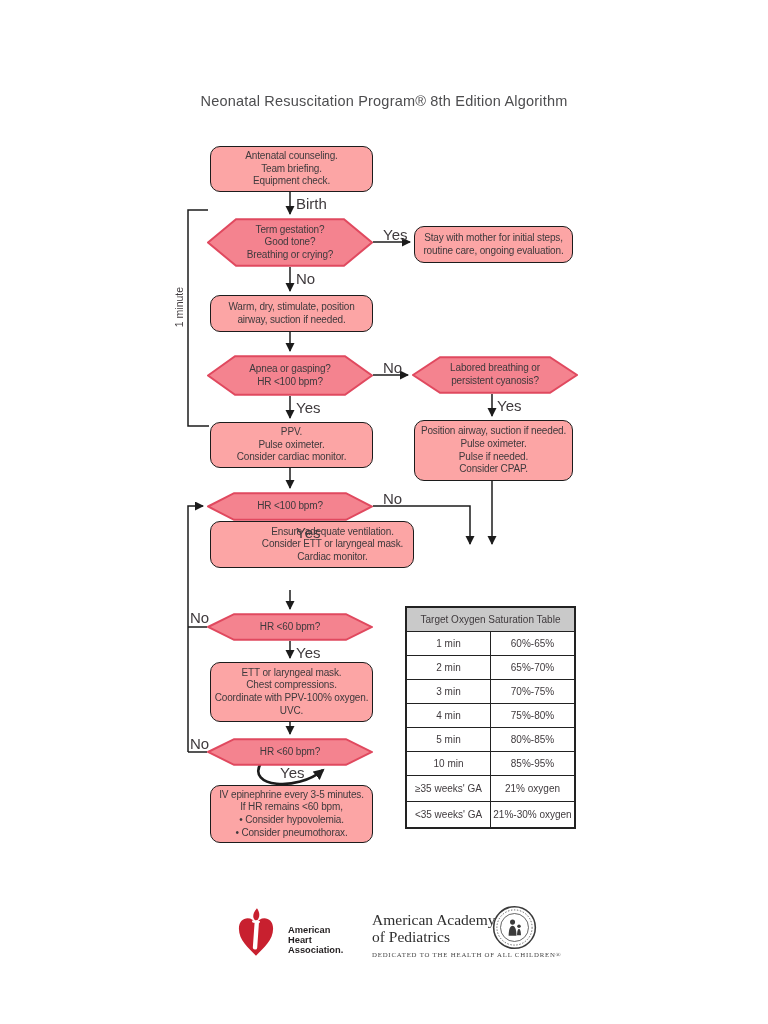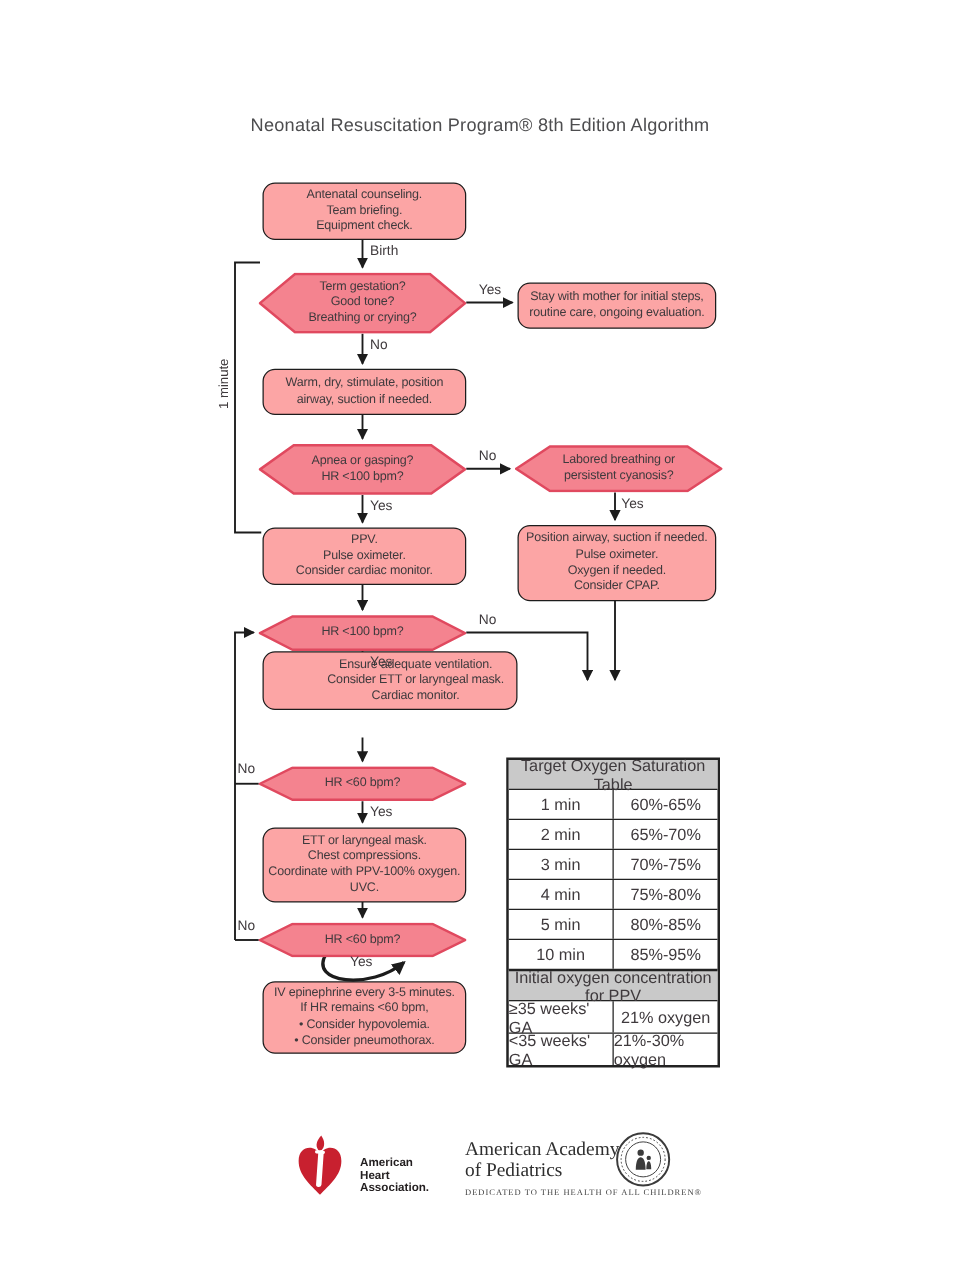--- a/index.html
+++ b/index.html
@@ -10,26 +10,26 @@
   svg.connectors{position:absolute;left:0;top:0;pointer-events:none;}
   .node{position:absolute;background:#fca5a5;border:1.5px solid #1c1c1c;border-radius:10px;
         display:flex;flex-direction:column;justify-content:center;align-items:center;
         font-size:10px;line-height:12.6px;letter-spacing:-0.15px;text-align:center;z-index:2;}
   .node div{white-space:nowrap;}
   .hex{position:absolute;z-index:2;}
   .hex svg{position:absolute;left:0;top:0;}
   .hex polygon{fill:#f4838f;stroke:#e0495f;stroke-width:2;}
   .hex .hex-text{position:absolute;inset:0;display:flex;flex-direction:column;justify-content:center;
         align-items:center;font-size:10px;line-height:12.6px;letter-spacing:-0.15px;text-align:center;}
-  .edge-label{position:absolute;font-size:11px;color:#3f3a3d;z-index:3;}
+  .edge-label{position:absolute;font-size:15px;color:#3f3a3d;z-index:3;}
   .timeline-label{position:absolute;left:149px;top:301px;width:60px;text-align:center;
         font-size:10.5px;transform:rotate(-90deg);}
   
   .sat-table{position:absolute;left:405px;top:606px;width:167px;border:2px solid #222222;
-        background:#ffffff;font-size:13px;z-index:2;}
+        background:#ffffff;font-size:10px;z-index:2;}
   .t-header{background:#c9c9c9;border-bottom:1.2px solid #222;height:23px;display:flex;
         align-items:center;justify-content:center;text-align:center;}
   .t-row{display:flex;height:23px;border-bottom:1.2px solid #222;}
   .t-row:last-child{border-bottom:none;}
   .t-row .c1{width:83px;border-right:1.2px solid #222;display:flex;align-items:center;justify-content:center;}
   .t-row .c2{flex:1;display:flex;align-items:center;justify-content:center;}
   .t-row.tall{height:25px;}
   
   .aha-text{position:absolute;left:288px;top:925px;font-size:9.3px;font-weight:bold;
         line-height:10.2px;color:#231f20;}
@@ -130,21 +130,21 @@
 
   <div class="node" style="left:210px;top:422px;width:161px;height:44px;">
     <div>PPV.</div>
     <div>Pulse oximeter.</div>
     <div>Consider cardiac monitor.</div>
   </div>
 
   <div class="node" style="left:414px;top:420px;width:157px;height:59px;">
     <div>Position airway, suction if needed.</div>
     <div>Pulse oximeter.</div>
-    <div>Oxygen if needed.</div>
+    <div>Pulse if needed.</div>
     <div>Consider CPAP.</div>
   </div>
 
   <div class="hex" style="left:207px;top:492px;width:166px;height:29px;">
     <svg width="166" height="29" viewBox="0 0 166 29">
         <polygon points="1,14.5 27,1.2 139,1.2 165,14.5 139,27.8 27,27.8"></polygon>
       </svg>
     <div class="hex-text">
       <div>HR &lt;100 bpm?</div>
     </div>
@@ -221,21 +221,20 @@
       <div class="c2">75%-80%</div>
     </div>
     <div class="t-row">
       <div class="c1">5 min</div>
       <div class="c2">80%-85%</div>
     </div>
     <div class="t-row">
       <div class="c1">10 min</div>
       <div class="c2">85%-95%</div>
     </div>
-    <div class="t-header" style="border-top:1.2px solid #222;">Initial oxygen concentration for PPV</div>
     <div class="t-row tall">
       <div class="c1">≥35 weeks' GA</div>
       <div class="c2">21%  oxygen</div>
     </div>
     <div class="t-row tall">
       <div class="c1">&lt;35 weeks' GA</div>
       <div class="c2">21%-30%  oxygen</div>
     </div>
   </div>
 

